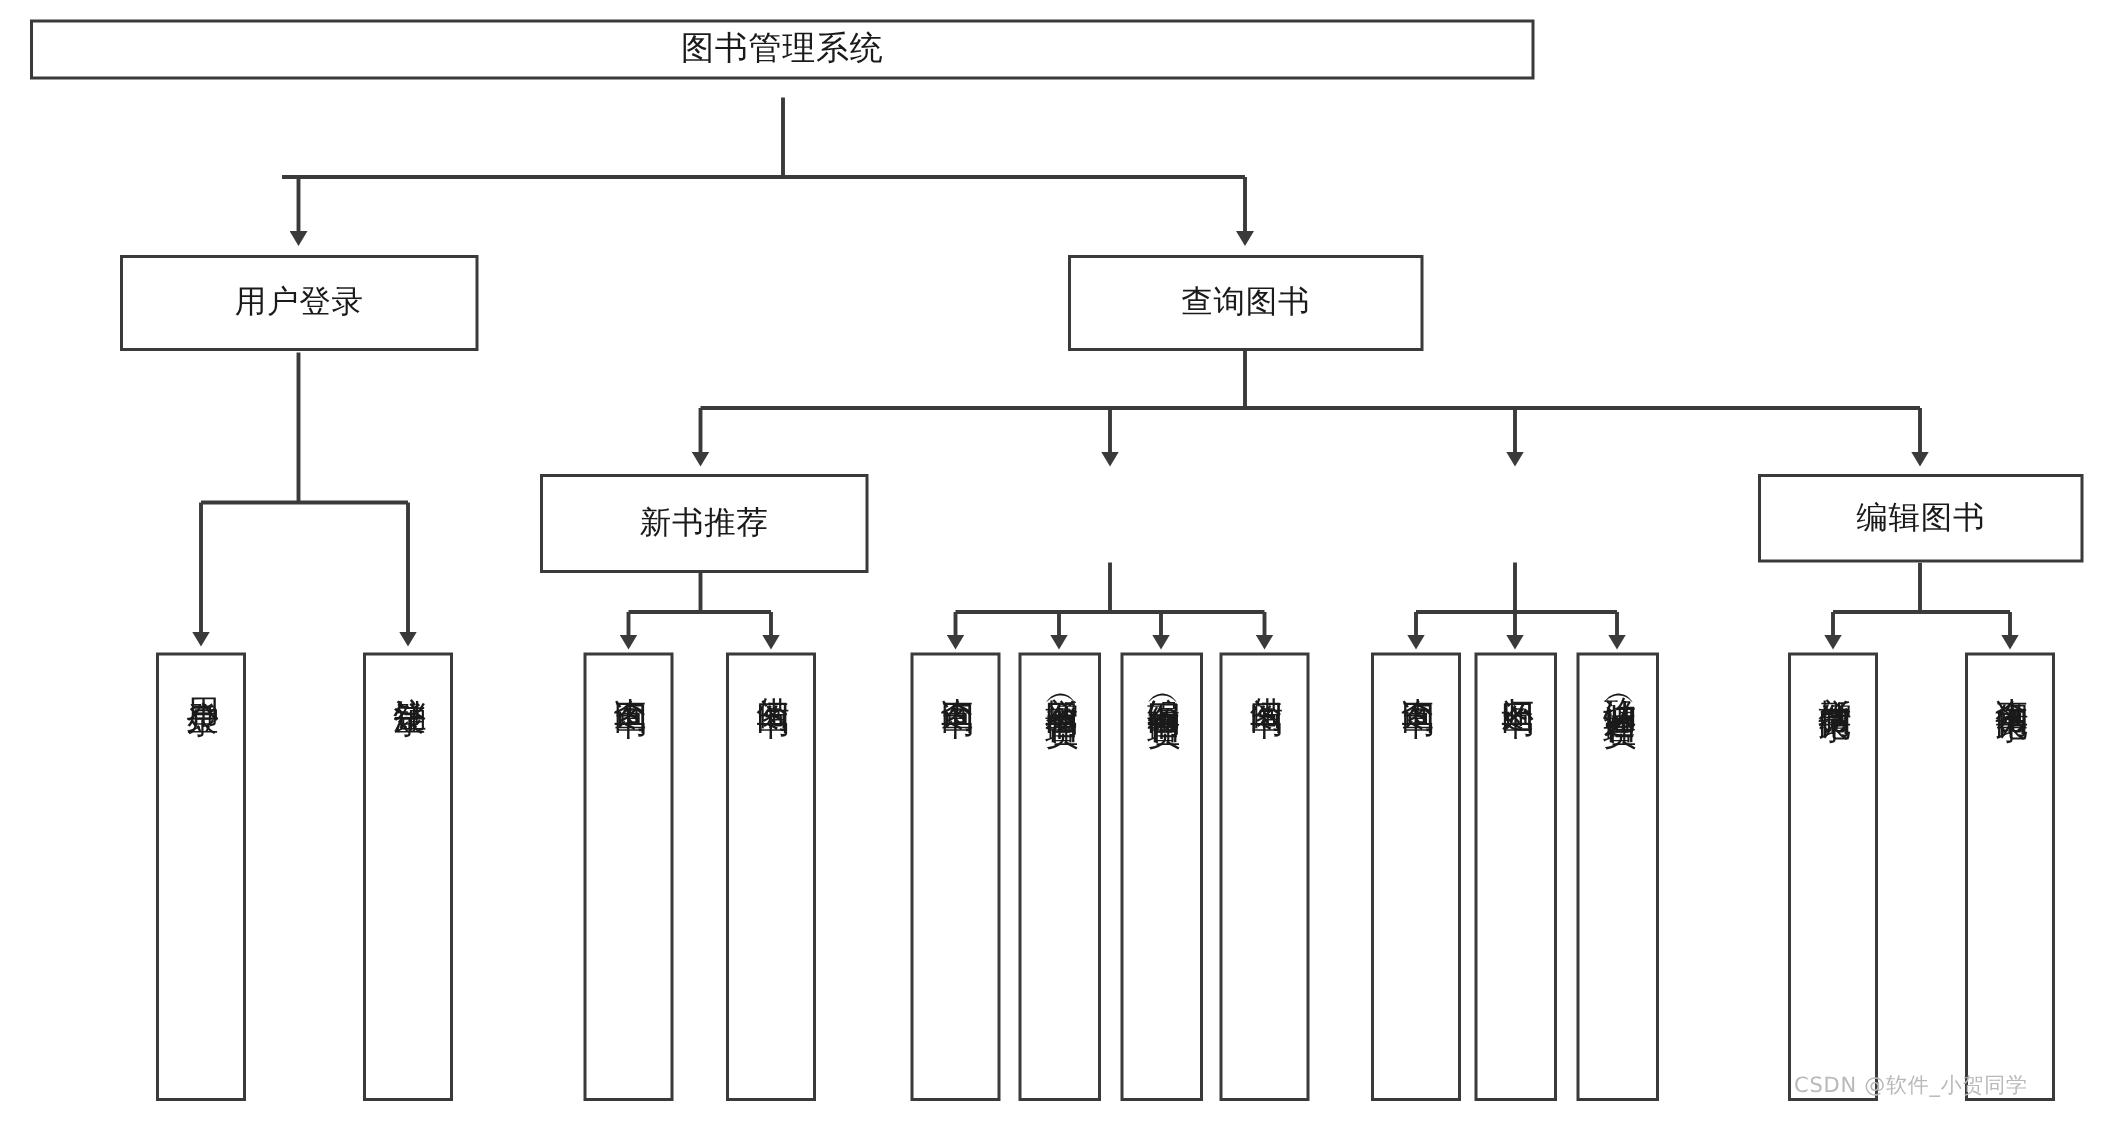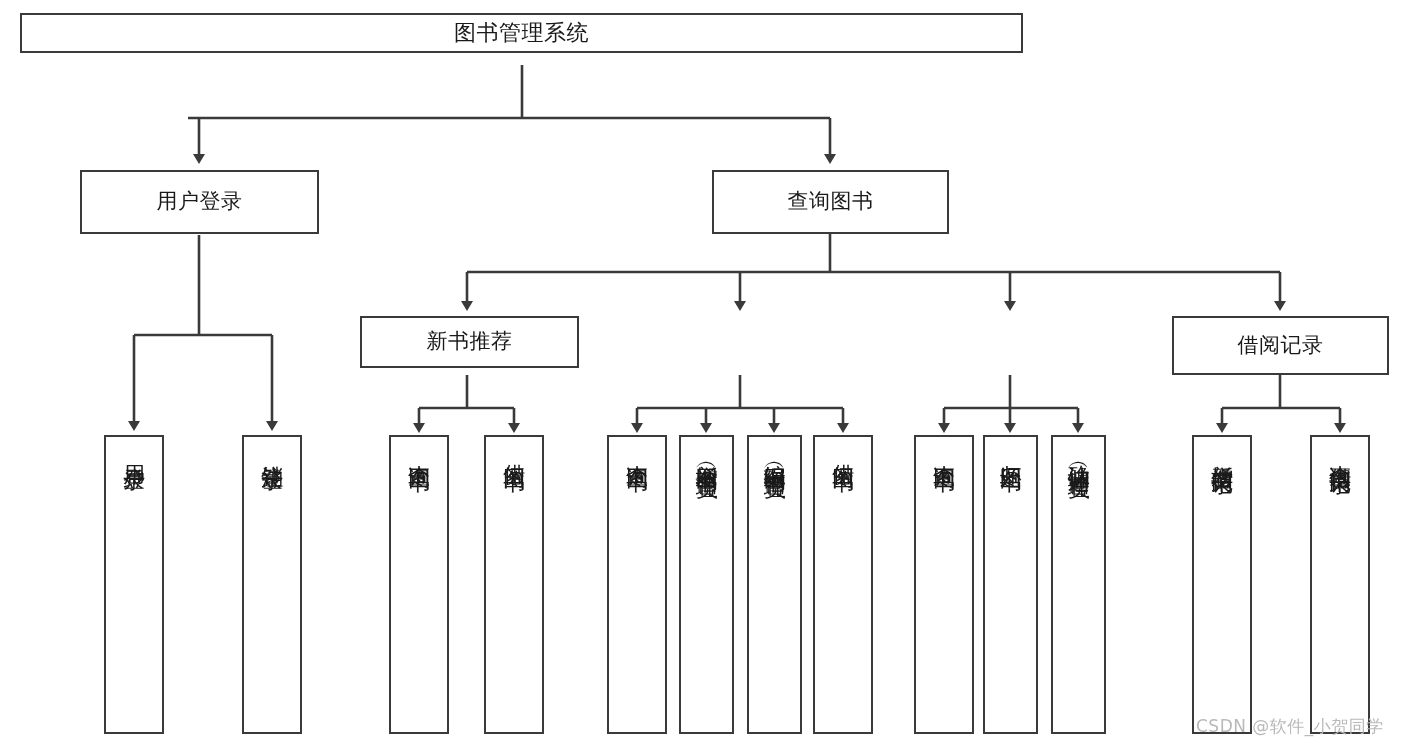--- a/index.html
+++ b/index.html
@@ -55,21 +55,21 @@
     font-size: 22px;
     letter-spacing: 2px;
     white-space: nowrap;
   }
   .node.root .label {
     font-size: 22px;
   }
   .watermark {
     position: absolute;
     color: #b9b9b9;
-    font-size: 17px;
+    font-size: 14px;
     white-space: nowrap;
     letter-spacing: 0.5px;
   }
 </style>
 </head>
 <body>
 
 <div id="canvas">
 
   <svg class="wires" viewBox="0 0 1405 747" xmlns="http://www.w3.org/2000/svg">
@@ -127,28 +127,28 @@
   </div>
 
   <div class="node horiz" style="left:80px; top:170px; width:239px; height:64px;">
     <span class="label">用户登录</span>
   </div>
 
   <div class="node horiz" style="left:712px; top:170px; width:237px; height:64px;">
     <span class="label">查询图书</span>
   </div>
 
-  <div class="node horiz" style="left:360px; top:316px; width:219px; height:52px;">
+  <div class="node horiz" style="left:360px; top:316px; width:219px; height:66px;">
     <span class="label">新书推荐</span>
   </div>
 
 
 
   <div class="node horiz" style="left:1172px; top:316px; width:217px; height:59px;">
-    <span class="label">借阅记录</span>
+    <span class="label">编辑图书</span>
   </div>
 
   <div class="node vert" style="left:104px; top:435px; width:60px; height:299px;">
     <span class="label">用户登录</span>
   </div>
 
   <div class="node vert" style="left:242px; top:435px; width:60px; height:299px;">
     <span class="label">注销登录</span>
   </div>
 

